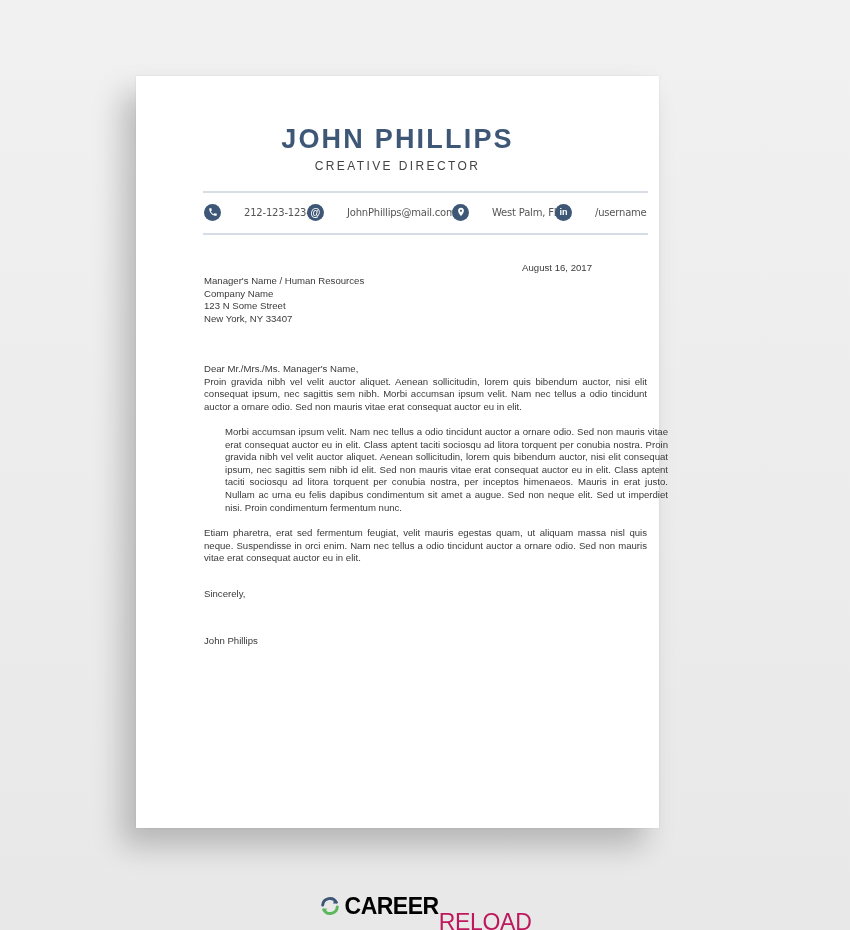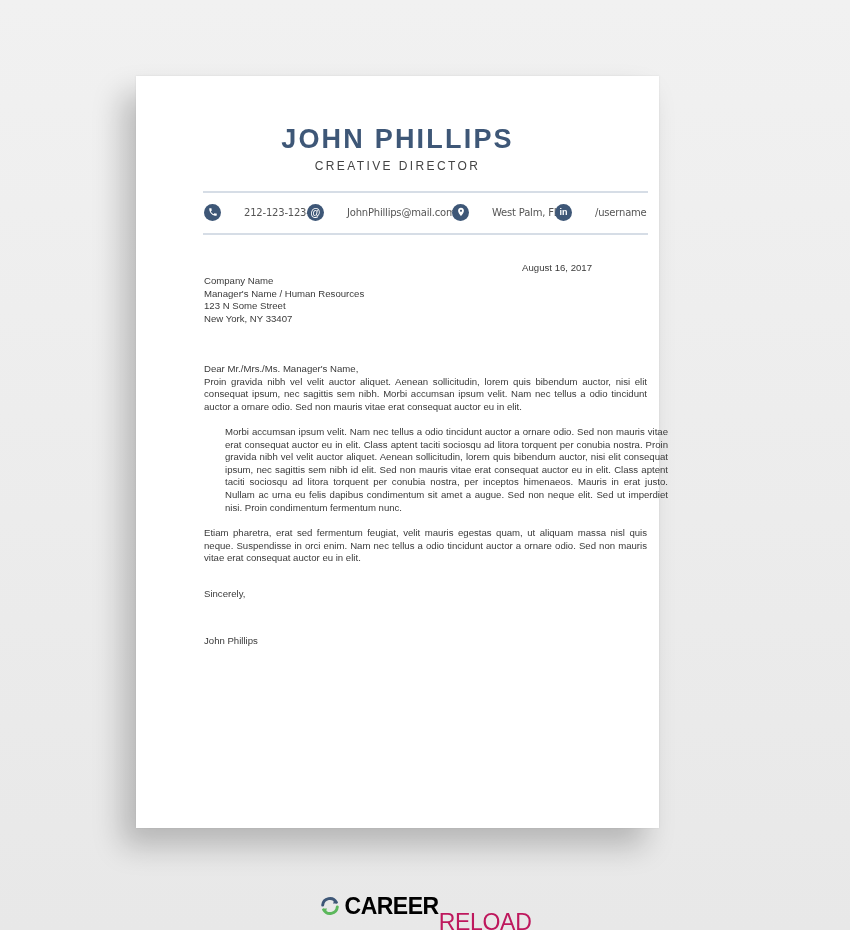--- a/index.html
+++ b/index.html
@@ -92,22 +92,22 @@
       <span class="icon" style="font-size:9px;">in</span>
       <span class="ctext">/username</span>
     </div>
   </div>
 
   <div class="rule bottom"></div>
 
   <div class="date">August 16, 2017</div>
 
   <div class="body-text address">
+    <div>Manager's Name / Human Resources</div>
     <div>Company Name</div>
-    <div>Manager's Name / Human Resources</div>
     <div>123 N Some Street</div>
     <div>New York, NY 33407</div>
   </div>
 
   <div class="body-text p1">Proin gravida nibh vel velit auctor aliquet. Aenean sollicitudin, lorem quis bibendum auctor, nisi elit consequat ipsum, nec sagittis sem nibh. Morbi accumsan ipsum velit. Nam nec tellus a odio tincidunt auctor a ornare odio. Sed non  mauris vitae erat consequat auctor eu in elit.</div>
   <div class="body-text salutation">Dear Mr./Mrs./Ms. Manager's Name,</div>
   <div class="body-text p2">Morbi accumsan ipsum velit. Nam nec tellus a odio tincidunt auctor a ornare odio. Sed non  mauris vitae erat consequat auctor eu in elit. Class aptent taciti sociosqu ad litora torquent per conubia nostra. Proin gravida nibh vel velit auctor aliquet. Aenean sollicitudin, lorem quis bibendum auctor, nisi elit consequat ipsum, nec sagittis sem nibh id elit. Sed non  mauris vitae erat consequat auctor eu in elit. Class aptent taciti sociosqu ad litora torquent per conubia nostra, per inceptos himenaeos. Mauris in erat justo. Nullam ac urna eu felis dapibus condimentum sit amet a augue. Sed non neque elit. Sed ut imperdiet nisi. Proin condimentum fermentum nunc.</div>
   <div class="body-text p3">Etiam pharetra, erat sed fermentum feugiat, velit mauris egestas quam, ut aliquam massa nisl quis neque. Suspendisse in orci enim. Nam nec tellus a odio tincidunt auctor a ornare odio. Sed non  mauris vitae erat consequat auctor eu in elit.</div>
   <div class="body-text closing1">Sincerely,</div>
   <div class="body-text signature">John Phillips</div>

